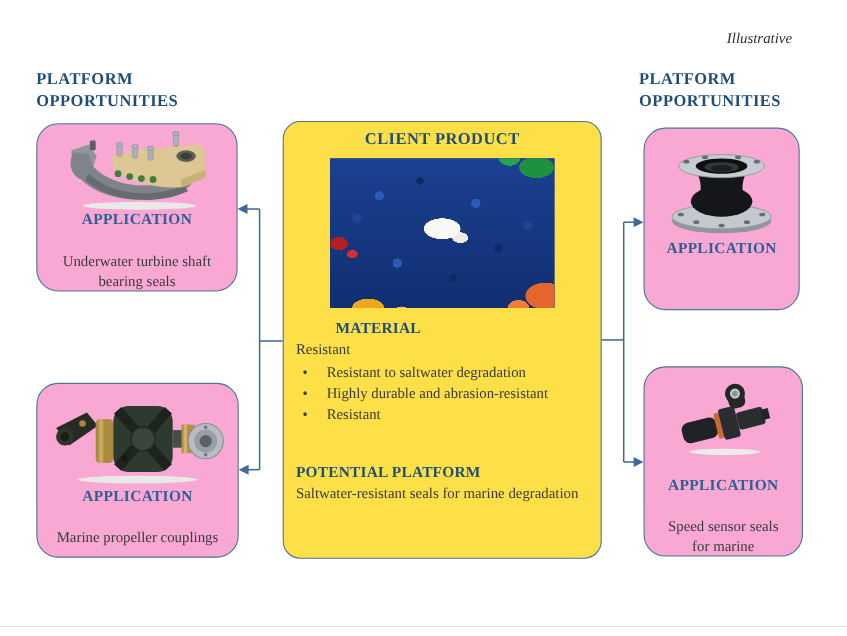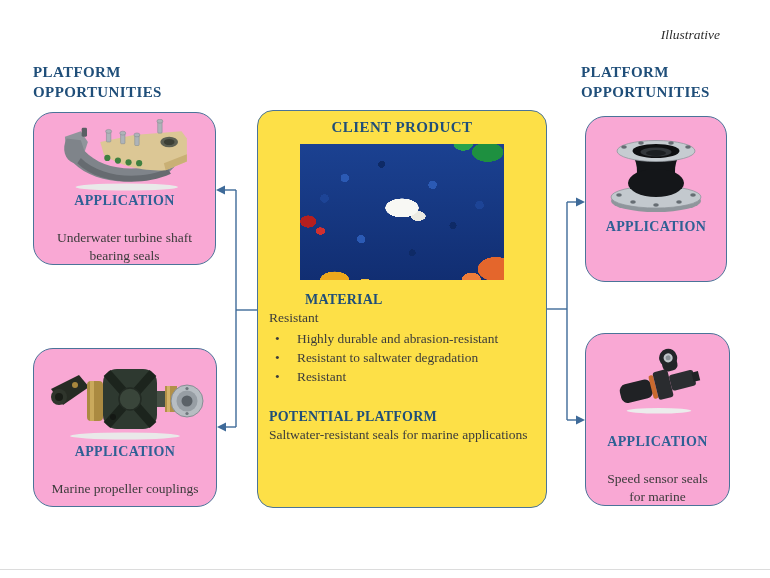--- a/index.html
+++ b/index.html
@@ -42,21 +42,21 @@
       radial-gradient(circle 5px at 75% 60%, #0e2a66 0 70%, rgba(14,42,102,0) 71%),
       radial-gradient(circle 6px at 30% 70%, #2b5ab4 0 70%, rgba(43,90,180,0) 71%),
       radial-gradient(circle 5px at 55% 80%, #0e2a66 0 70%, rgba(14,42,102,0) 71%),
       radial-gradient(circle 6px at 12% 40%, #1d4496 0 70%, rgba(29,68,150,0) 71%),
       radial-gradient(circle 6px at 88% 45%, #1d4496 0 70%, rgba(29,68,150,0) 71%),
       linear-gradient(180deg,#1b4191 0%,#112e72 100%);}
   .center-text{padding:0 6px 0 11px;}
   .sec-label{font-weight:bold;color:#1F4E79;font-size:14px;letter-spacing:0.2px;}
   .mt-material{margin-top:12px;margin-left:36px;}
   .mt-char{margin-top:20px;}
-  .mt-platform{margin-top:22px;}
+  .mt-platform{margin-top:36px;}
   .sec-value{font-size:13.5px;color:#3B3B3B;line-height:1.3;margin-top:1px;}
   .char-list{margin-top:2px;}
   .char-item{display:flex;font-size:13.4px;color:#3B3B3B;line-height:1.45;}
   .char-item::before{content:"\2022";flex:0 0 22px;padding-left:6px;box-sizing:content-box;}
   .app-label{font-weight:bold;color:#2E6094;font-size:14px;letter-spacing:0.3px;}
   .app-text{font-size:13.5px;color:#3B3B3B;text-align:center;line-height:1.28;margin-top:20px;}
   .w-lt{width:170px;} .w-lb{width:157px;} .w-rt{width:126px;} .w-rb{width:106px;}
   .pic{display:block;}
   .pic-lt{margin-top:6px;} .pic-lb{margin-top:6px;}
   .pic-rt{margin-top:14px;margin-bottom:4px;} .pic-rb{margin-top:14px;margin-bottom:18px;}
@@ -132,26 +132,26 @@
     <div class="app-text w-lb">Marine propeller couplings</div>
   </div>
 
   <div class="center-box">
     <div class="center-title">CLIENT PRODUCT</div>
     <div class="pellets"></div>
     <div class="center-text">
       <div class="sec-label mt-material">MATERIAL</div>
       <div class="sec-value">Resistant</div>
       <div class="char-list">
+        <div class="char-item">Resistant to saltwater degradation</div>
         <div class="char-item">Highly durable and abrasion-resistant</div>
-        <div class="char-item">Resistant to saltwater degradation</div>
         <div class="char-item">Resistant</div>
       </div>
       <div class="sec-label mt-platform">POTENTIAL PLATFORM</div>
-      <div class="sec-value">Saltwater-resistant seals for marine applications</div>
+      <div class="sec-value">Saltwater-resistant seals for marine degradation</div>
     </div>
   </div>
 
   <div class="opp-box" id="box-rt">
     <svg class="pic pic-rt" width="114" height="84" viewBox="0 0 114 84">
       <ellipse cx="57" cy="70" rx="45" ry="11" fill="#8f969c"></ellipse>
       <ellipse cx="57" cy="66" rx="45" ry="11" fill="#c3c9ce" stroke="#8f969c" stroke-width="0.8"></ellipse>
       <g fill="#666d73">
         <ellipse cx="20" cy="64" rx="2.8" ry="1.7"></ellipse>
           <ellipse cx="34" cy="71" rx="2.8" ry="1.7"></ellipse>

